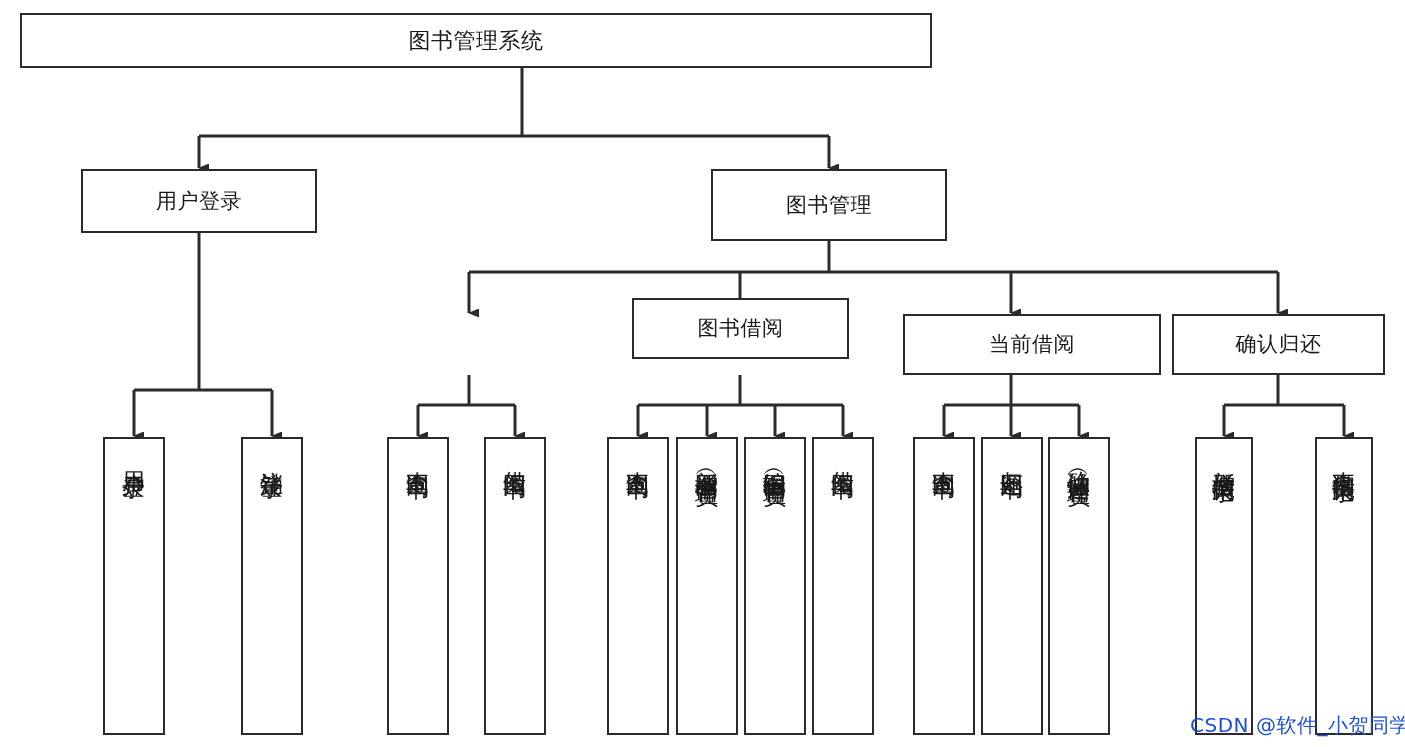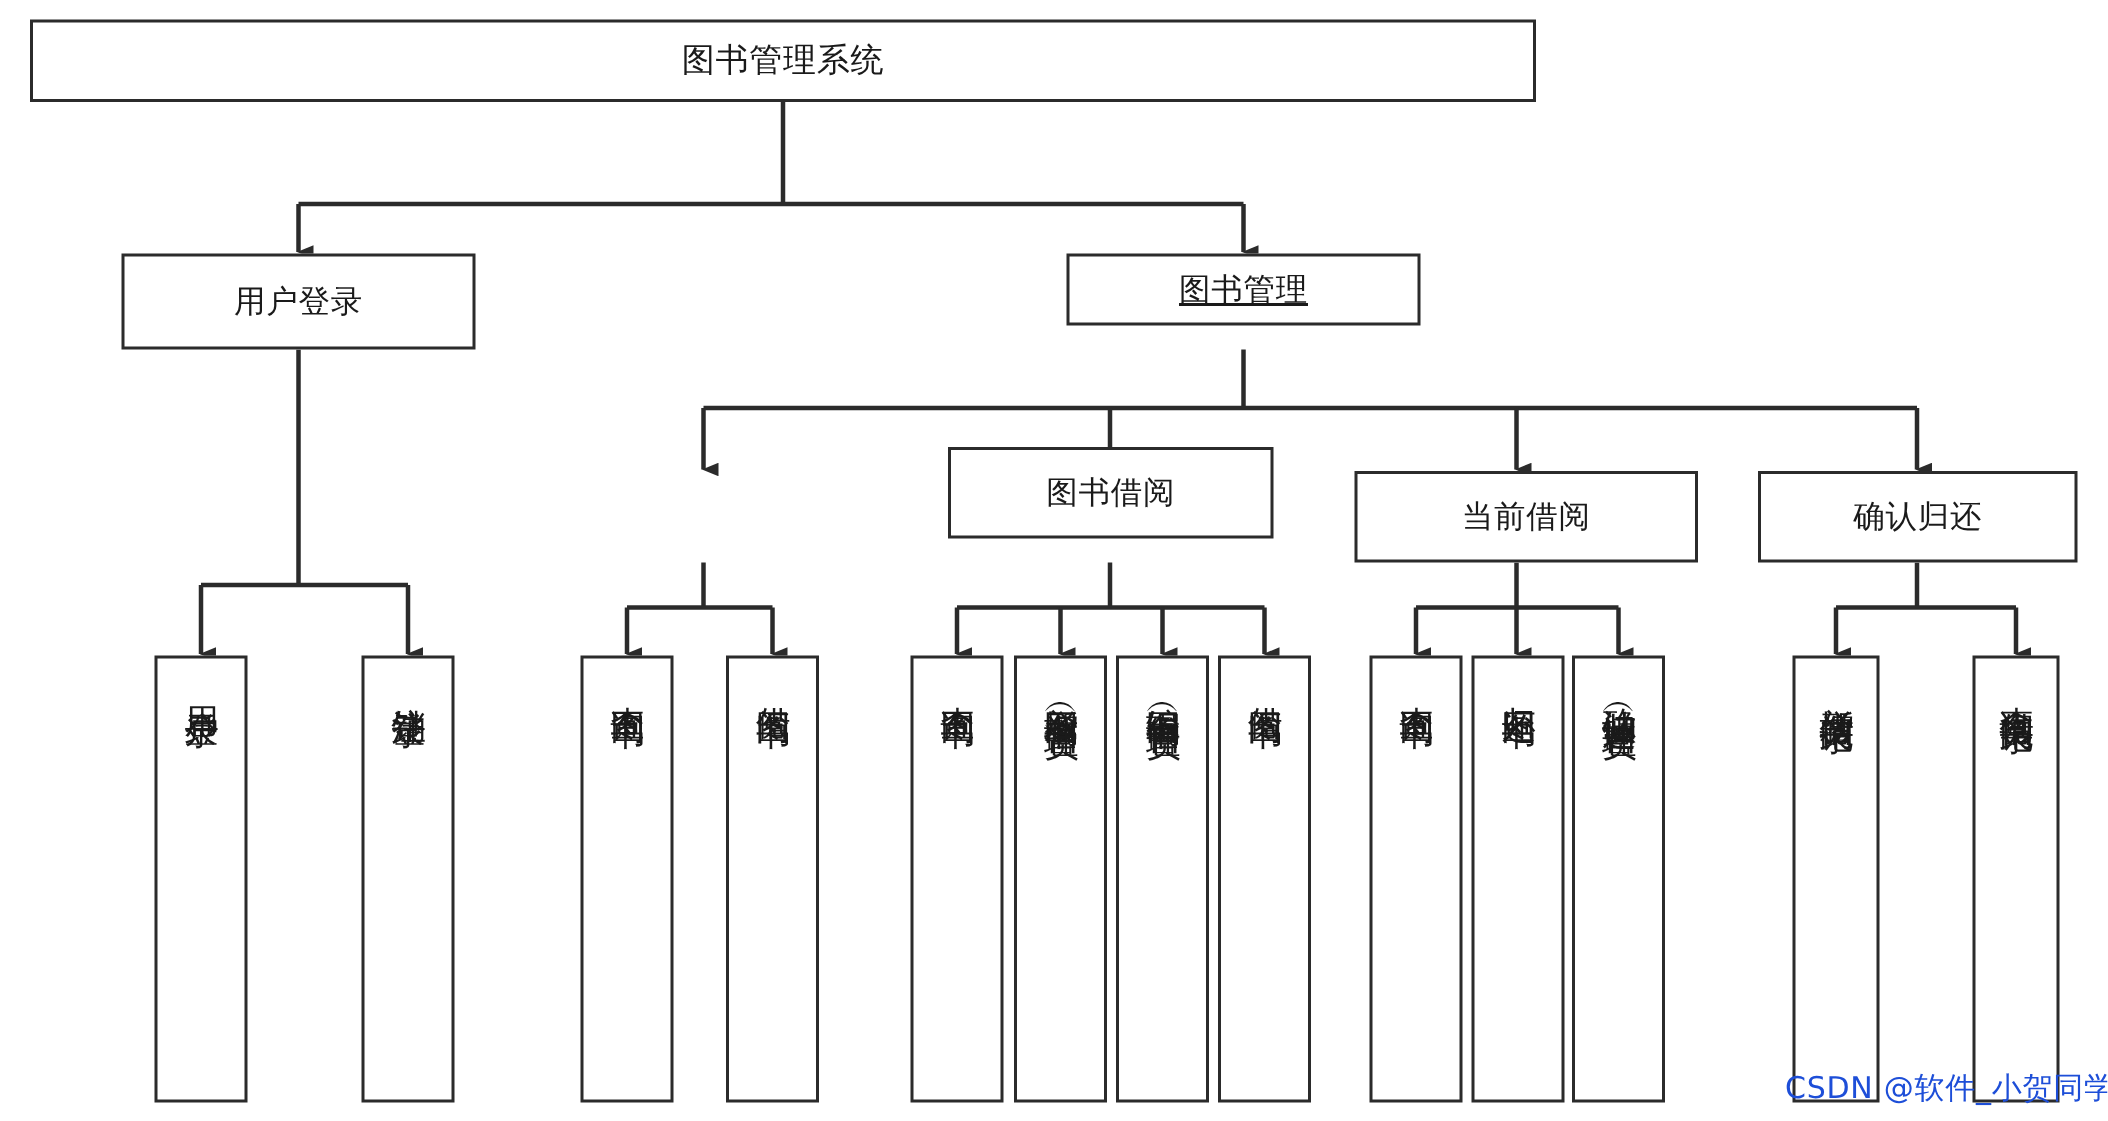--- a/index.html
+++ b/index.html
@@ -109,35 +109,35 @@
         <line x1="944" y1="405" x2="944" y2="436" marker-end="url(#arrowhead)"></line>
         <line x1="1011" y1="405" x2="1011" y2="436" marker-end="url(#arrowhead)"></line>
         <line x1="1079" y1="405" x2="1079" y2="436" marker-end="url(#arrowhead)"></line>
         <line x1="1278" y1="375" x2="1278" y2="405"></line>
         <line x1="1224" y1="405" x2="1344" y2="405"></line>
         <line x1="1224" y1="405" x2="1224" y2="436" marker-end="url(#arrowhead)"></line>
         <line x1="1344" y1="405" x2="1344" y2="436" marker-end="url(#arrowhead)"></line>
       </g>
   </svg>
 
-  <div class="node root horiz" style="left: 20px; top: 13px; width: 1004px; height: 55px;">
+  <div class="node root horiz" style="left: 20px; top: 13px; width: 912px; height: 55px;">
     <span class="label">图书管理系统</span>
   </div>
 
   <div class="node horiz" style="left: 81px; top: 169px; width: 236px; height: 64px;">
     <span class="label">用户登录</span>
   </div>
-  <div class="node horiz" style="left: 711px; top: 169px; width: 236px; height: 48px; text-decoration: underline;">
+  <div class="node horiz" style="left: 711px; top: 169px; width: 236px; height: 72px;">
     <span class="label">图书管理</span>
   </div>
 
   <div class="node horiz" style="left: 632px; top: 298px; width: 217px; height: 61px;">
     <span class="label">图书借阅</span>
   </div>
-  <div class="node horiz" style="left: 903px; top: 314px; width: 229px; height: 61px;">
+  <div class="node horiz" style="left: 903px; top: 314px; width: 258px; height: 61px;">
     <span class="label">当前借阅</span>
   </div>
   <div class="node horiz" style="left: 1172px; top: 314px; width: 213px; height: 61px;">
     <span class="label">确认归还</span>
   </div>
 
   <div class="node vert" style="left: 103px; top: 437px; width: 62px; height: 298px;">
     <span class="label">用户登录</span>
   </div>
   <div class="node vert" style="left: 241px; top: 437px; width: 62px; height: 298px;">

